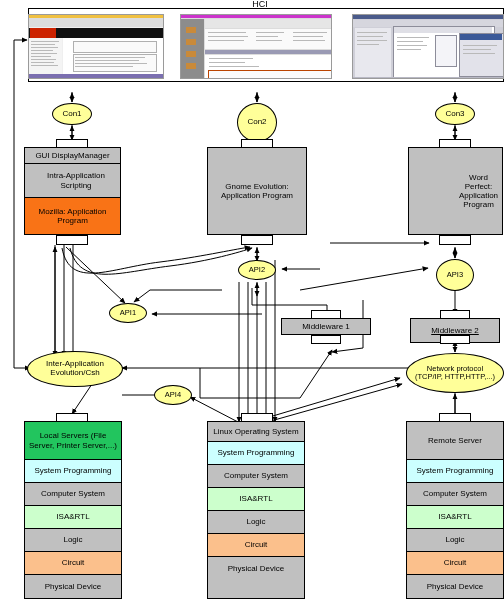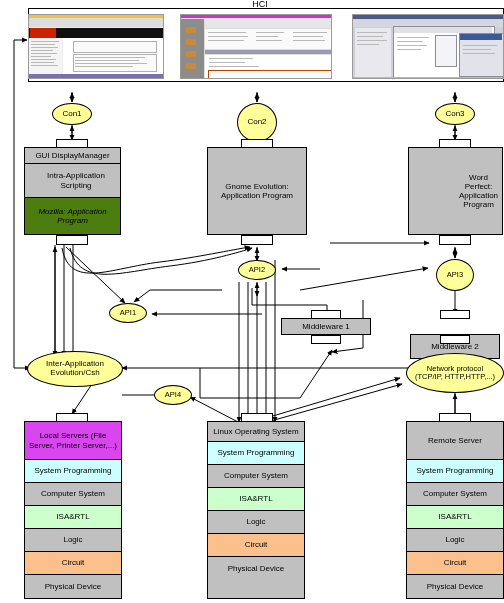--- a/index.html
+++ b/index.html
@@ -277,21 +277,21 @@
   </div>
 
   <div class="ell" style="left:52px; top:103px; width:40px; height:22px;">Con1</div>
   <div class="ell" style="left:237px; top:103px; width:40px; height:39px;">Con2</div>
   <div class="ell" style="left:435px; top:103px; width:40px; height:22px;">Con3</div>
 
   <div class="tab" style="left:56px; top:139px; width:32px; height:9px;"></div>
   <div class="stack" style="left:24px; top:147px; width:97px; height:88px;">
     <div class="srow" style="height:16px; background:#c0c0c0;">GUI DisplayManager</div>
     <div class="srow" style="height:34px; background:#c0c0c0;padding-left:8px;">Intra-Application Scripting</div>
-    <div class="srow" style="height:36px; background:#4d7c0f;font-style:italic;">Mozilla: Application Program</div>
+    <div class="srow" style="height:36px; background:#f97316;">Mozilla: Application Program</div>
   </div>
   <div class="tab" style="left:56px; top:235px; width:32px; height:10px;"></div>
 
   <div class="tab" style="left:241px; top:139px; width:32px; height:9px;"></div>
   <div class="node" style="left:207px; top:147px; width:100px; height:88px;">Gnome Evolution: Application Program</div>
   <div class="tab" style="left:241px; top:235px; width:32px; height:10px;"></div>
 
   <div class="tab" style="left:439px; top:139px; width:32px; height:9px;"></div>
   <div class="node" style="left:408px; top:147px; width:95px; height:88px;padding-left:47px;">Word Perfect: Application Program</div>
   <div class="tab" style="left:439px; top:235px; width:32px; height:10px;"></div>
@@ -299,30 +299,30 @@
   <div class="ell small" style="left:109px; top:303px; width:38px; height:20px;">API1</div>
   <div class="ell small" style="left:238px; top:260px; width:38px; height:20px;">API2</div>
   <div class="ell small" style="left:436px; top:259px; width:38px; height:32px;">API3</div>
   <div class="ell small" style="left:154px; top:385px; width:38px; height:20px;">API4</div>
 
   <div class="tab" style="left:311px; top:310px; width:30px; height:9px;"></div>
   <div class="node" style="left:281px; top:318px; width:90px; height:17px;">Middleware 1</div>
   <div class="tab" style="left:311px; top:335px; width:30px; height:9px;"></div>
 
   <div class="tab" style="left:440px; top:310px; width:30px; height:9px;"></div>
-  <div class="node" style="left:410px; top:334px; width:90px; height:25px;">Middleware 2</div>
+  <div class="node" style="left:410px; top:318px; width:90px; height:25px;text-decoration:underline;">Middleware 2</div>
   <div class="tab" style="left:440px; top:335px; width:30px; height:9px;"></div>
 
   <div class="ell" style="left:27px; top:351px; width:96px; height:36px; padding:0 6px;">Inter-Application Evolution/Csh</div>
 
   <div class="ell" style="left:406px; top:353px; width:98px; height:40px; padding:0 6px; font-size:7.5px;">Network protocol (TCP/IP, HTTP,HTTP,...)</div>
 
   <div class="tab" style="left:56px; top:413px; width:32px; height:9px;"></div>
   <div class="stack" style="left:24px; top:421px; width:98px; height:178px;">
-    <div class="srow" style="height:38px; background:#d946ef;">Local Servers (File Server, Printer Server,...)</div>
+    <div class="srow" style="height:38px; background:#22c55e;">Local Servers (File Server, Printer Server,...)</div>
     <div class="srow" style="height:23px; background:#ccffff;">System Programming</div>
     <div class="srow" style="height:23px; background:#c0c0c0;">Computer System</div>
     <div class="srow" style="height:23px; background:#ccffcc;">ISA&amp;RTL</div>
     <div class="srow" style="height:23px; background:#c0c0c0;">Logic</div>
     <div class="srow" style="height:23px; background:#fbc08c;">Circuit</div>
     <div class="srow" style="height:23px; background:#c0c0c0;">Physical Device</div>
   </div>
 
   <div class="tab" style="left:241px; top:413px; width:32px; height:9px;"></div>
   <div class="stack" style="left:207px; top:421px; width:98px; height:178px;">

